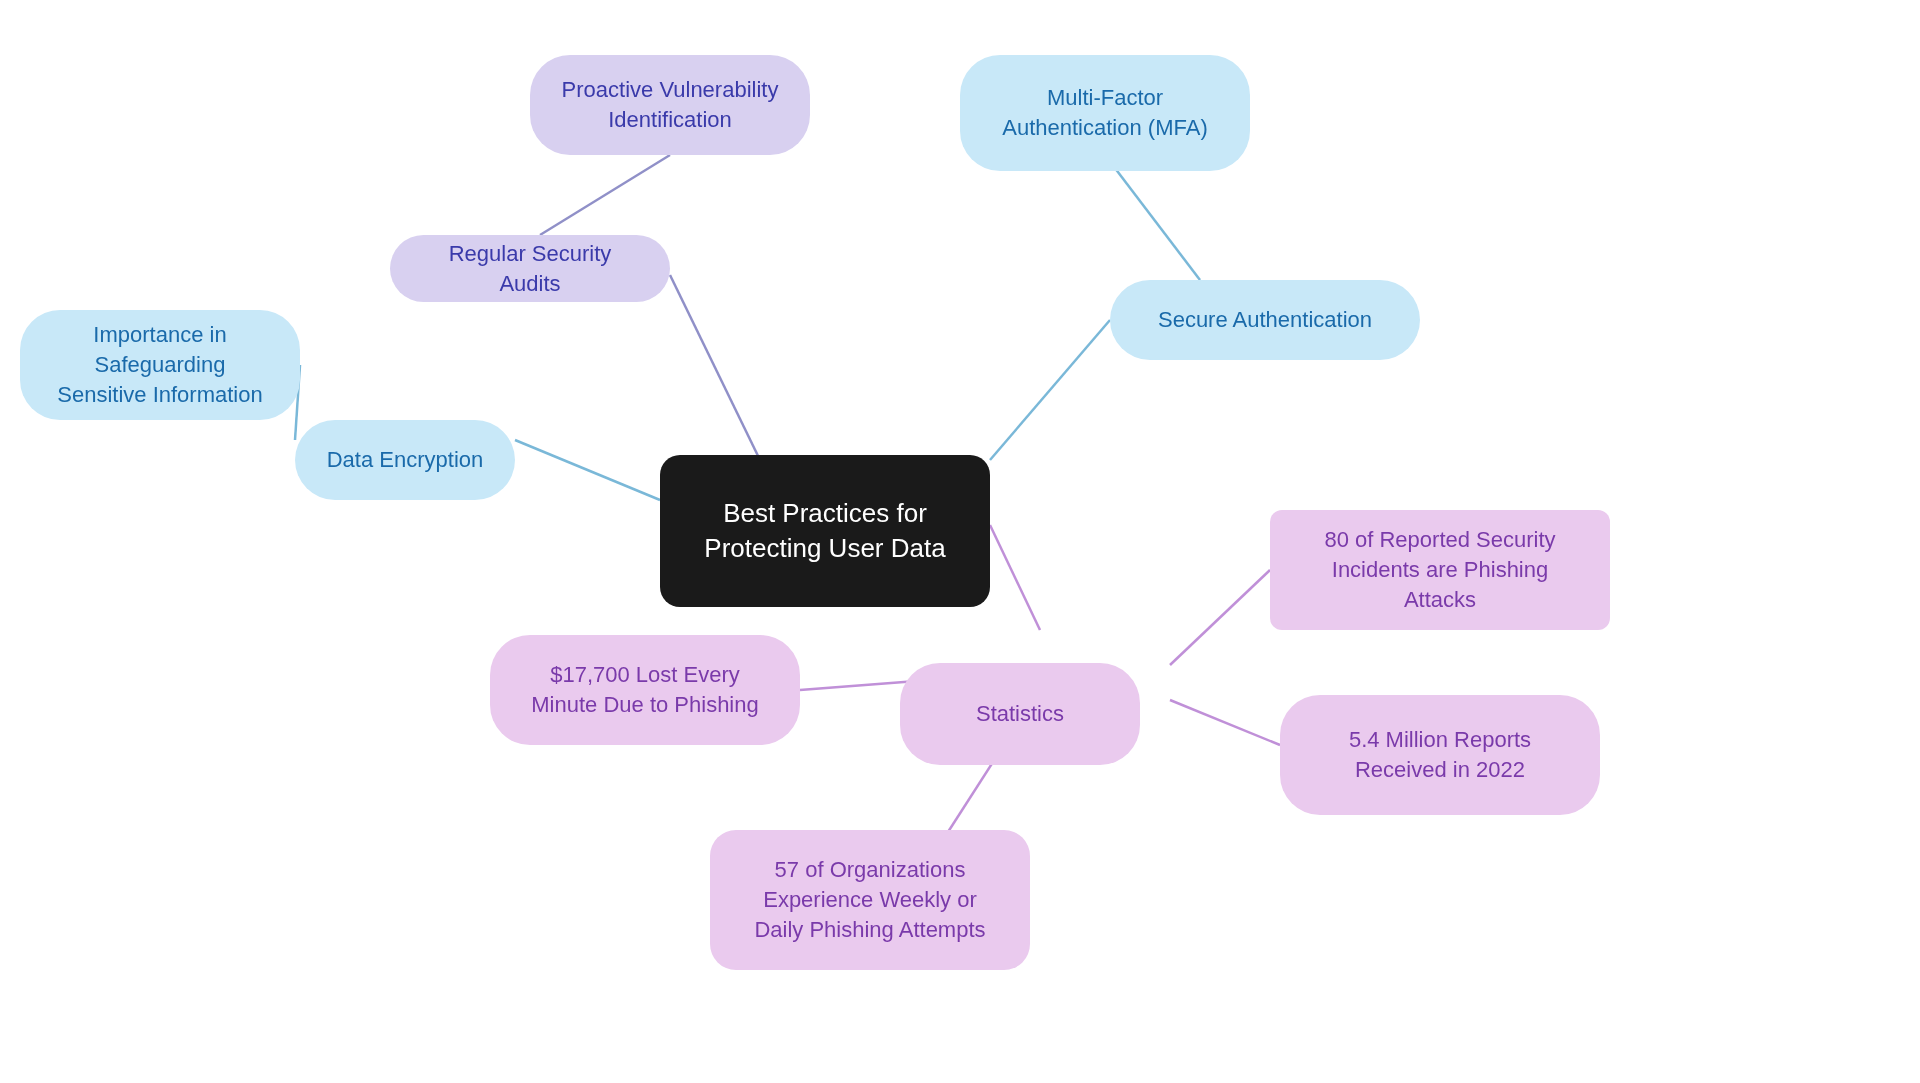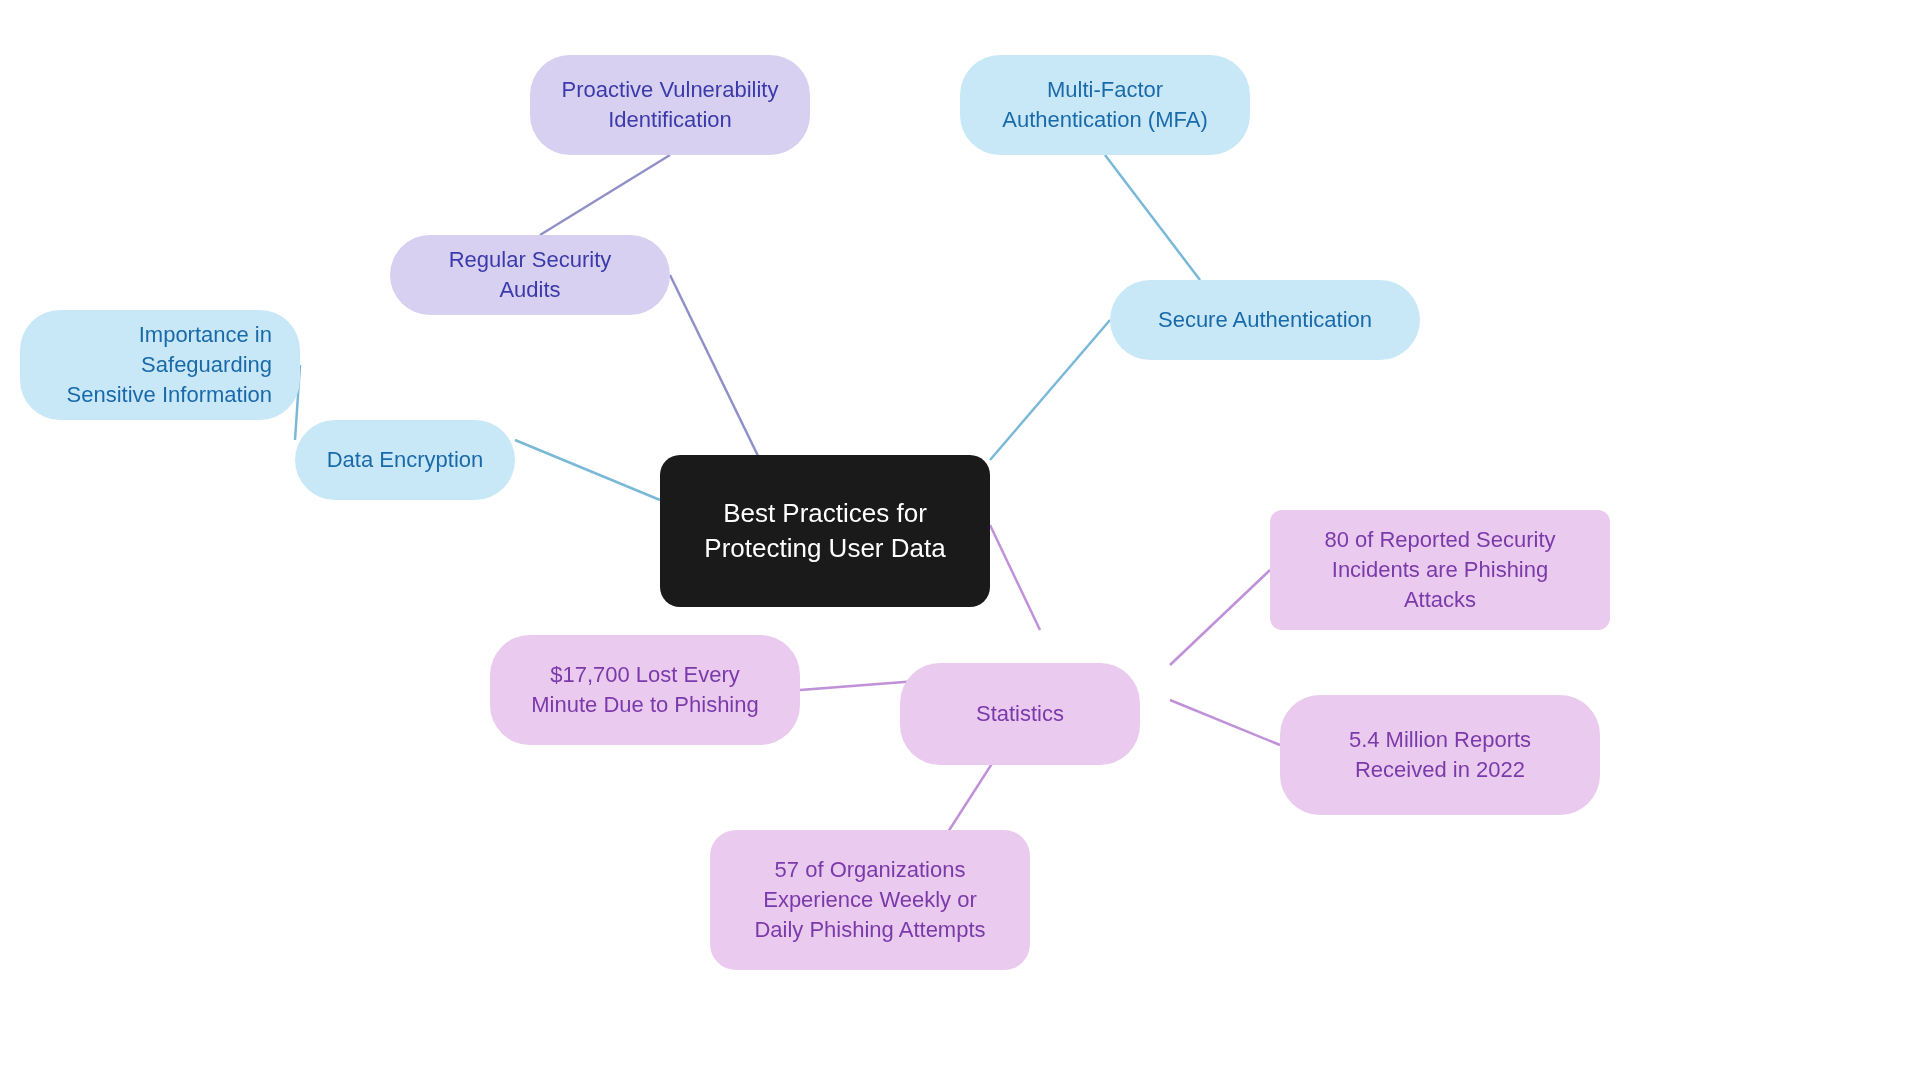--- a/index.html
+++ b/index.html
@@ -58,41 +58,40 @@
     }
     
     .node-proactive {
       width: 280px;
       height: 100px;
       left: 530px;
       top: 55px;
     }
     .node-regular {
       width: 280px;
-      height: 80px;
+      height: 67px;
       left: 390px;
       top: 235px;
     }
     .node-data-enc {
       width: 220px;
       height: 80px;
       left: 295px;
       top: 400px;
       margin-top: 20px;
     }
     .node-importance {
       width: 280px;
       height: 110px;
       left: 20px;
       top: 310px;
-      text-align: right;
     }
     .node-mfa {
       width: 290px;
-      height: 100px;
+      height: 116px;
       left: 960px;
       top: 55px;
     }
     .node-secure-auth {
       width: 310px;
       height: 80px;
       left: 1110px;
       top: 280px;
     }
     .node-statistics {

